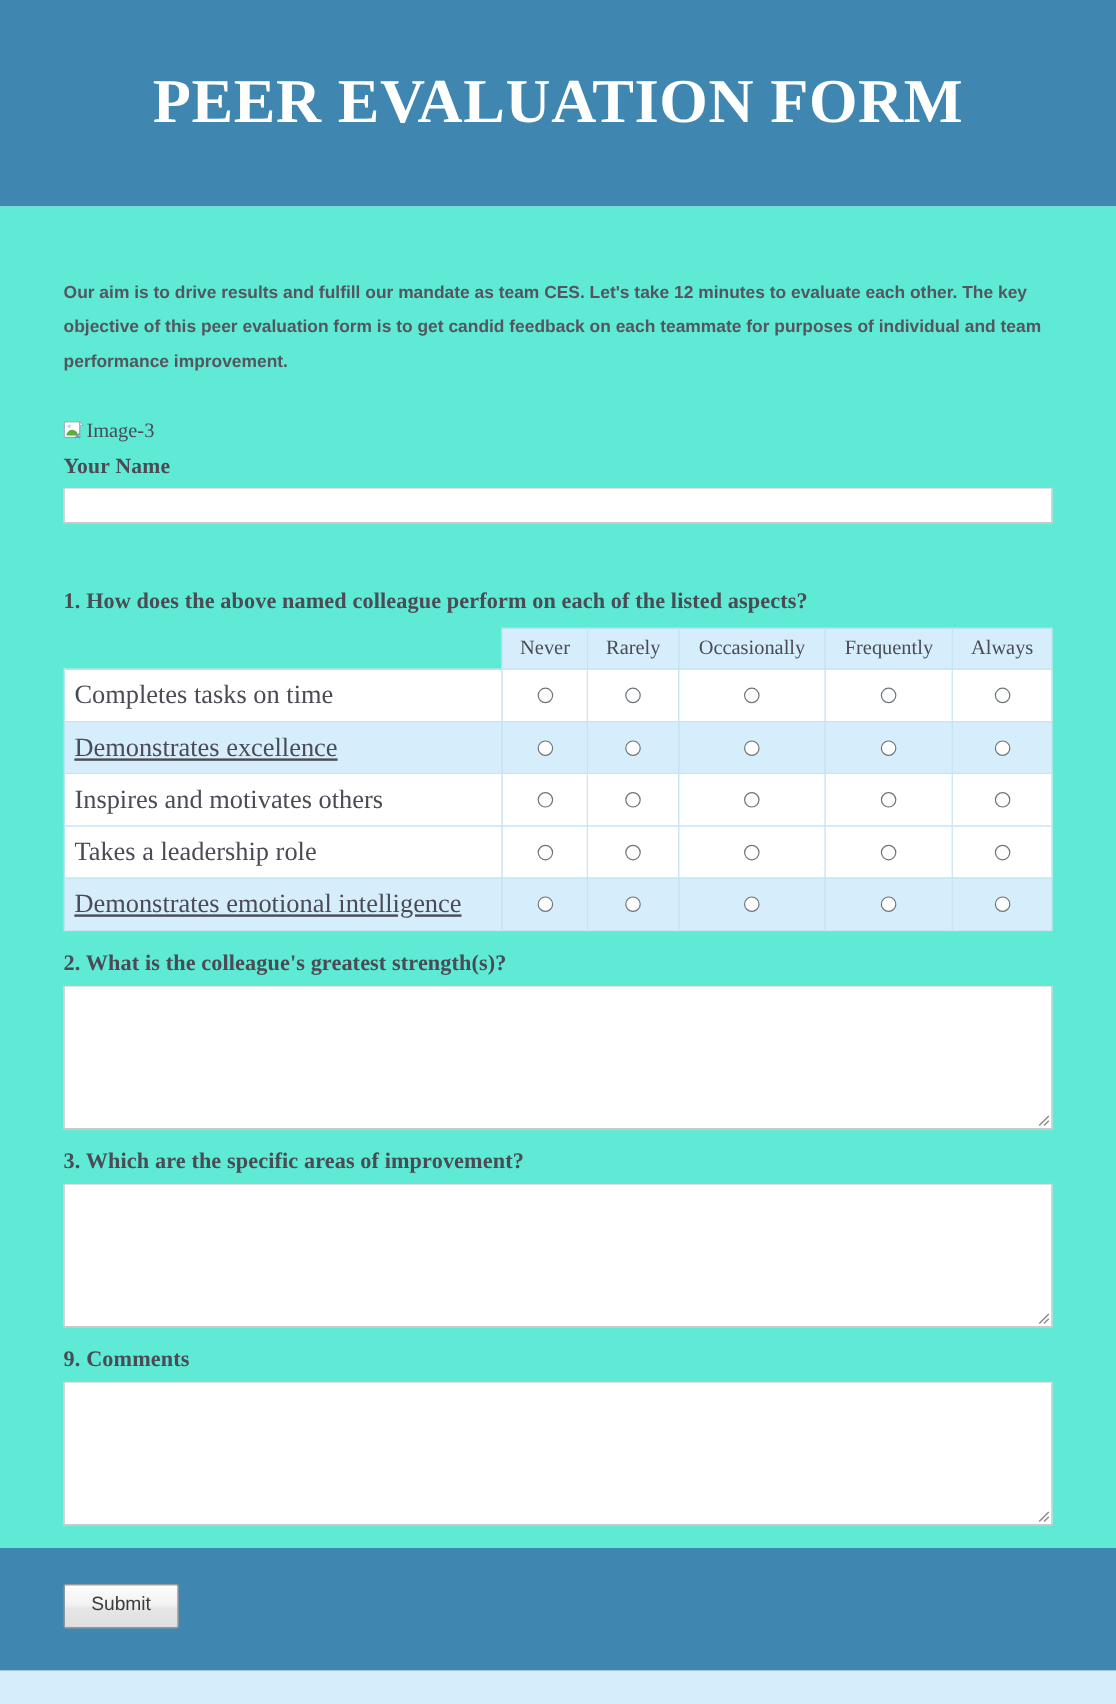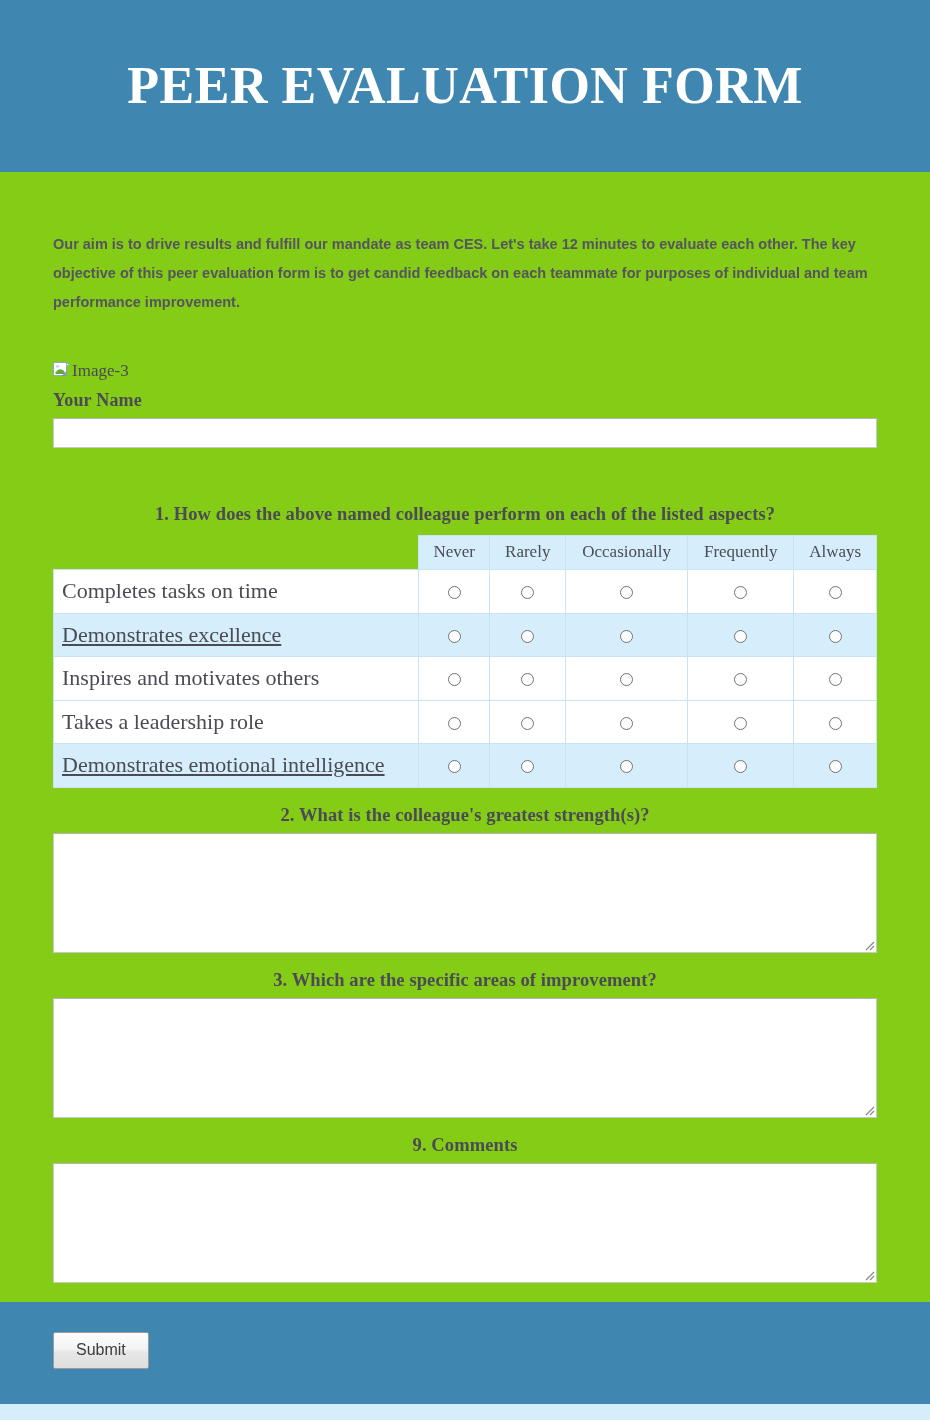--- a/index.html
+++ b/index.html
@@ -31,41 +31,41 @@
     font-size: 52px;
     letter-spacing: 0.5px;
     color: #ffffff;
     margin: 0;
     text-align: center;
     line-height: 1.1;
   }
 
   
   .form-body {
-    background: #84cc16;
+    background: #5eead4;
     padding: 0 53px 0 53px;
     box-sizing: border-box;
     width: 930px;
   }
 
   .intro {
     font-family: "Liberation Sans", sans-serif;
     font-weight: bold;
     font-size: 14.5px;
     line-height: 29px;
     color: #55555f;
     margin: 0;
     padding-top: 58px;
   }
 
   
   .image-block {
-    margin-top: 45px;
+    margin-top: 33px;
     display: flex;
-    align-items: flex-start;
+    align-items: flex-end;
     font-family: "Liberation Serif", serif;
     font-size: 17px;
     color: #4b4b55;
     line-height: 1;
   }
   .broken-image-icon {
     width: 17px;
     height: 16px;
     margin-right: 2px;
     flex: 0 0 auto;
@@ -97,21 +97,20 @@
   
   .question {
     font-family: "Liberation Serif", serif;
     font-weight: bold;
     font-size: 18.5px;
     color: #4b4b55;
     margin: 0;
     padding: 0;
     letter-spacing: 0.1px;
     line-height: 1.2;
-    text-align: center;
   }
   .q1 { margin-top: 55px; margin-bottom: 10px; }
   .q-text { margin-top: 16px; margin-bottom: 7px; }
 
   
   .matrix {
     border-collapse: collapse;
     width: 100%;
     table-layout: auto;
     font-family: "Liberation Serif", serif;

